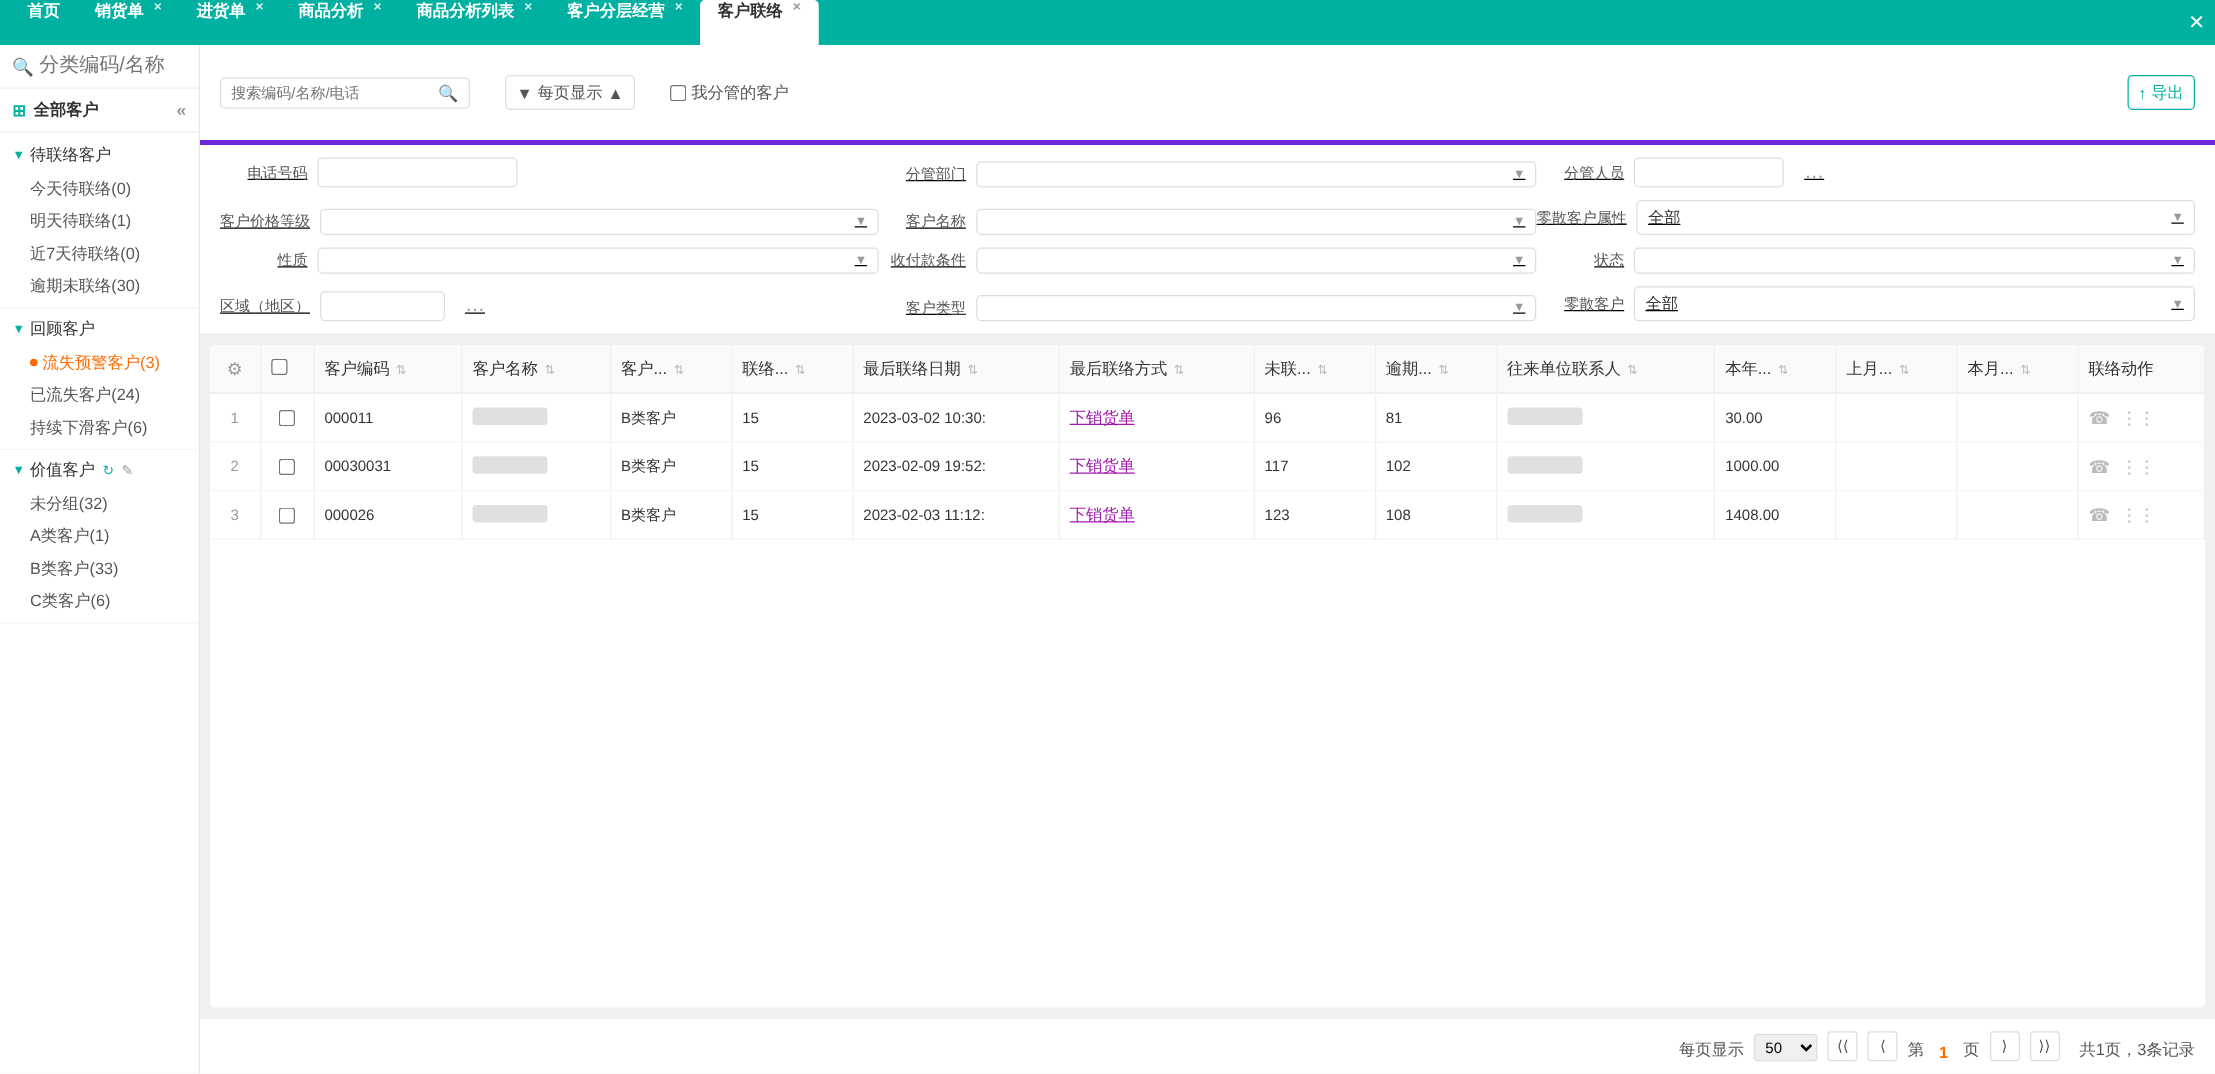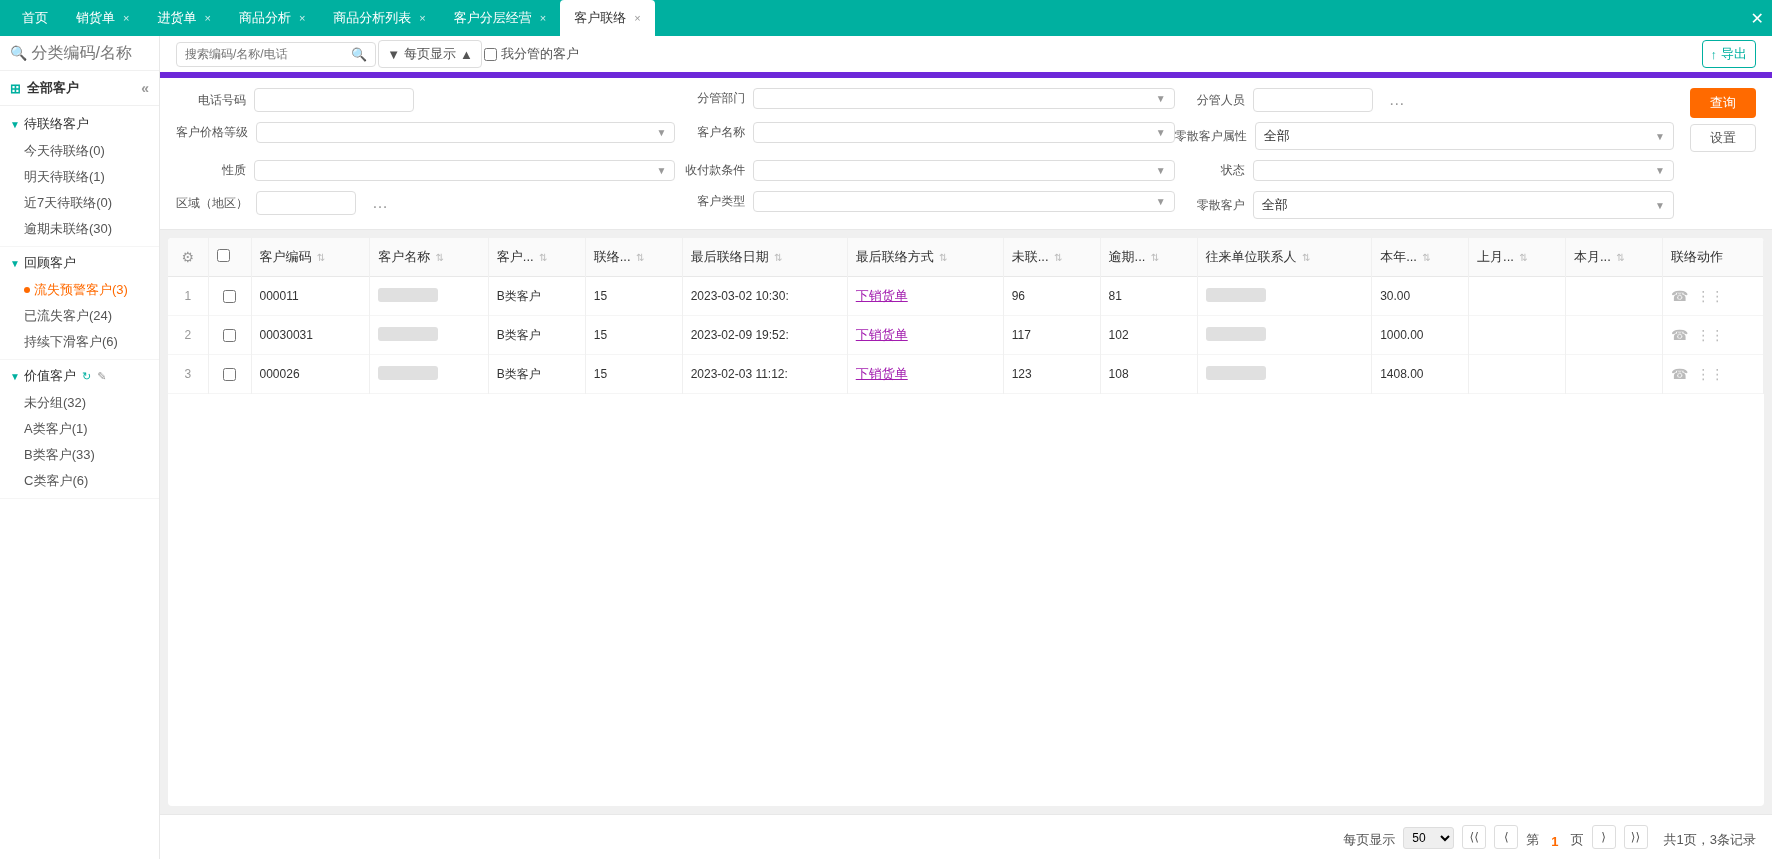--- a/index.html
+++ b/index.html
@@ -8,28 +8,28 @@
     
     .tab-bar {
       display: flex;
       align-items: center;
       background: #00b0a0;
       height: 36px;
       padding: 0 8px;
     }
     .tab-item {
       display: flex;
-      align-items: center;
       padding: 0 14px;
       height: 36px;
       color: #fff;
       cursor: pointer;
       font-size: 13px;
       white-space: nowrap;
       gap: 6px;
+      font-weight: bold;
     }
     .tab-item.active {
       background: #fff;
       color: #333;
       border-radius: 4px 4px 0 0;
     }
     .tab-close {
       font-size: 11px;
       color: rgba(255,255,255,0.8);
       cursor: pointer;
@@ -171,25 +171,25 @@
     .content-area {
       flex: 1;
       display: flex;
       flex-direction: column;
       overflow: hidden;
     }
 
     
     .filter-bar {
       background: #fff;
-      padding: 4px 16px;
-      display: flex;
-      align-items: center;
-      gap: 2px;
-      border-bottom: 6px solid #6d28d9;
+      padding: 24px 16px;
+      display: flex;
+      align-items: center;
+      gap: 28px;
+      border-bottom: 4px solid #6d28d9;
     }
     .search-input-wrap {
       display: flex;
       align-items: center;
       border: 1px solid #ddd;
       border-radius: 4px;
       padding: 4px 8px;
       gap: 6px;
       min-width: 200px;
     }
@@ -234,23 +234,24 @@
     }
 
     
     .filter-panel {
       background: #fff;
       padding: 10px 16px;
       border-bottom: 1px solid #e8e8e8;
     }
     .filter-row {
       display: flex;
-      align-items: flex-start;
+      align-items: flex-end;
       gap: 0;
       margin-bottom: 10px;
+      text-decoration: underline;
     }
     .filter-row:last-child { margin-bottom: 0; }
     .filter-cell {
       display: flex;
       align-items: center;
       flex: 1;
       gap: 8px;
     }
     .filter-label {
       color: #555;
@@ -647,24 +648,20 @@
             <div class="filter-cell">
               <span class="filter-label">零散客户</span>
               <div class="filter-select" style="gap:4px;">
                 <span>全部</span>
                 <span class="filter-select-arrow">▼</span>
               </div>
             </div>
           </div>
         </div>
 
-        <div class="filter-actions">
-          <button class="btn-query">查询</button>
-          <button class="btn-settings">设置</button>
-        </div>
       </div>
     </div>
 
     <div class="table-area">
       <table>
         <thead>
           <tr>
             <th>
               <span class="settings-icon">⚙</span>
             </th>

